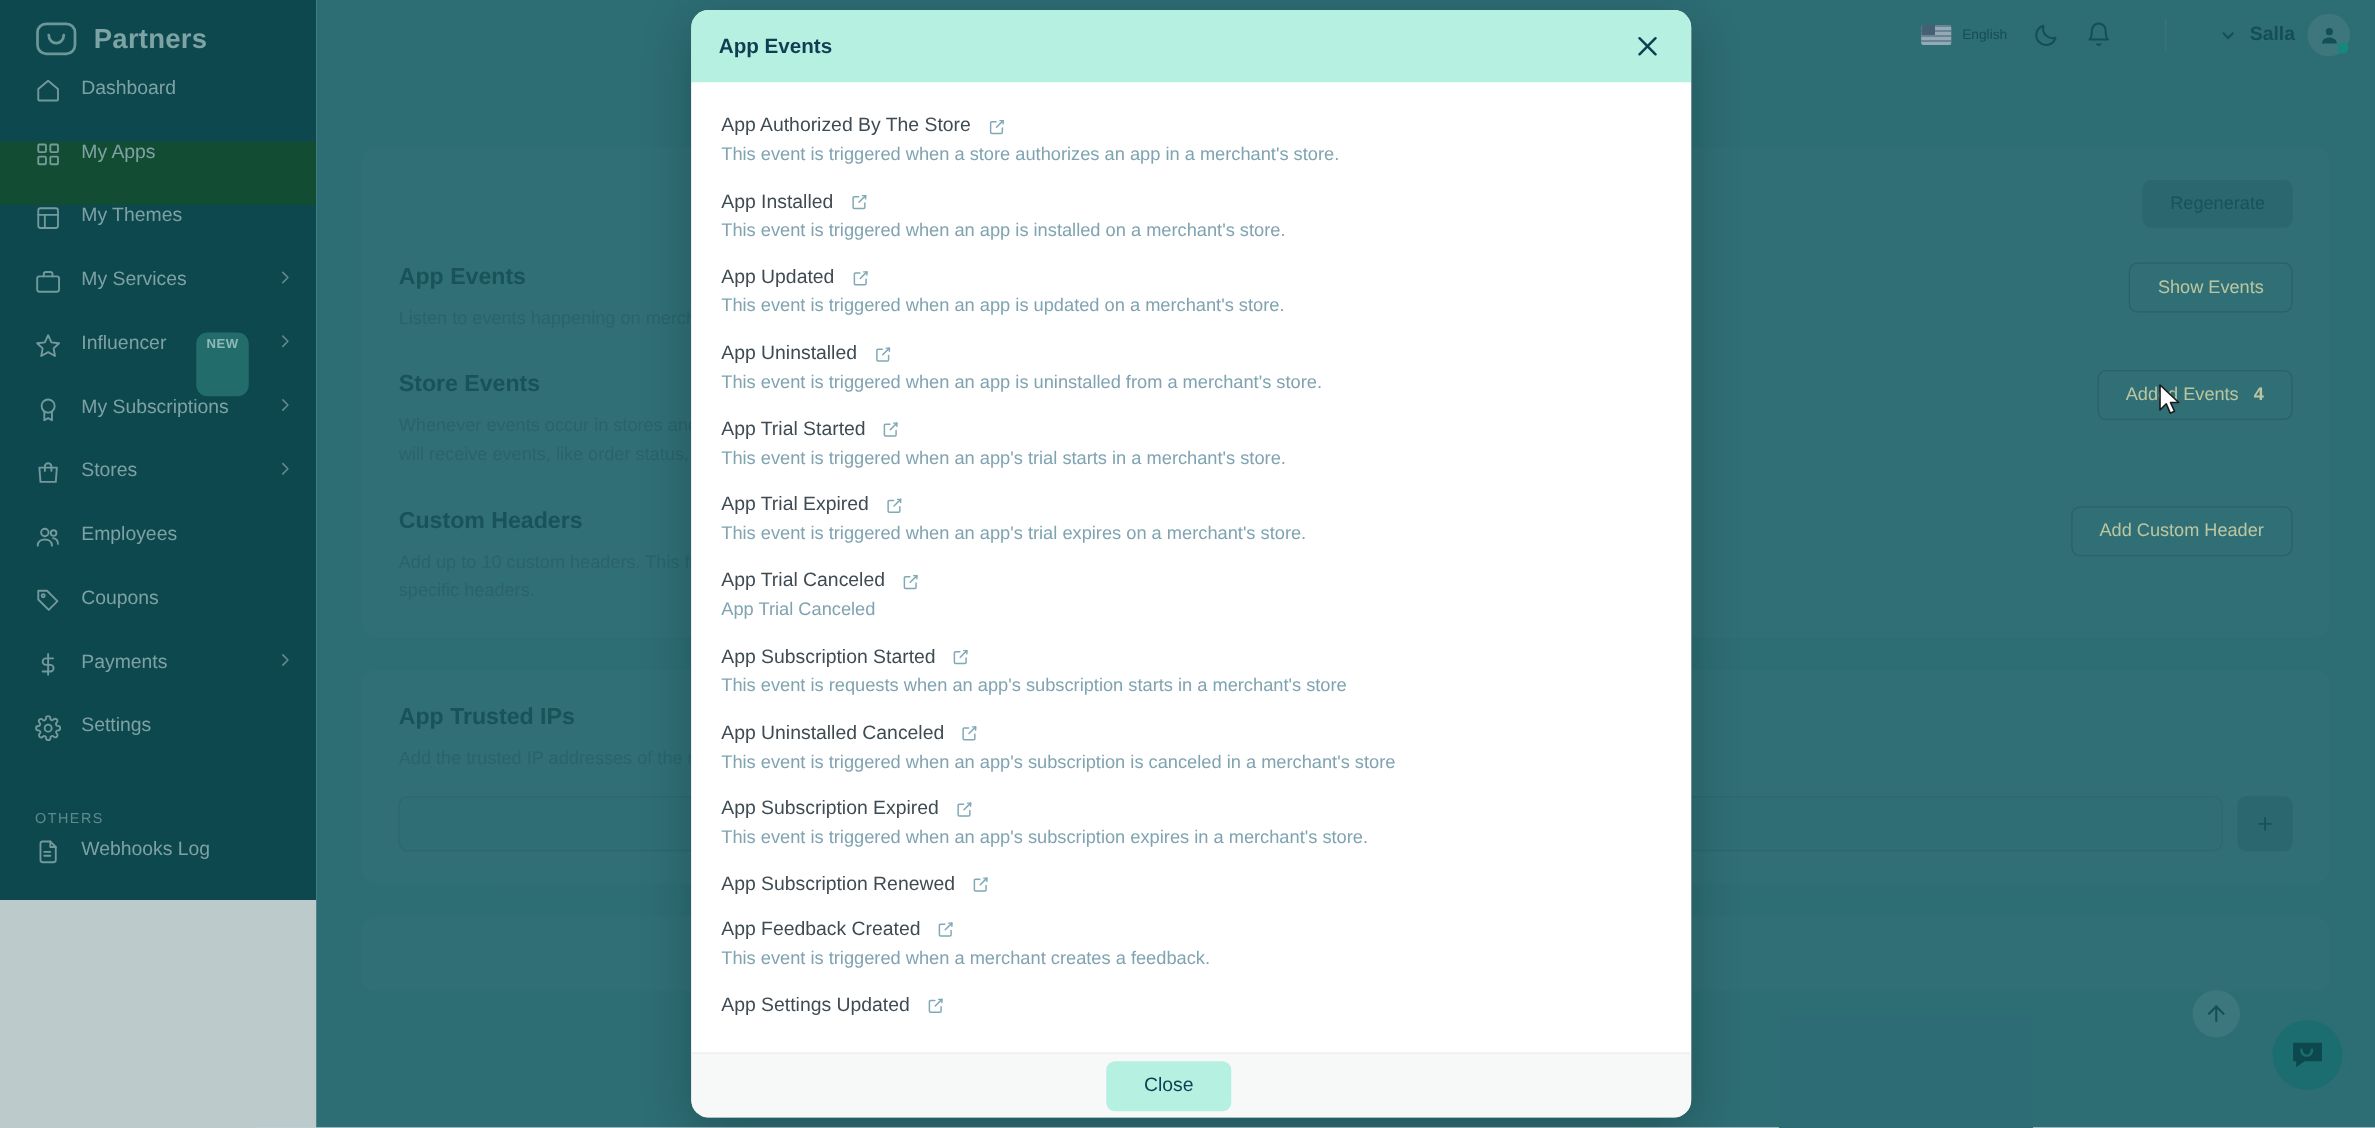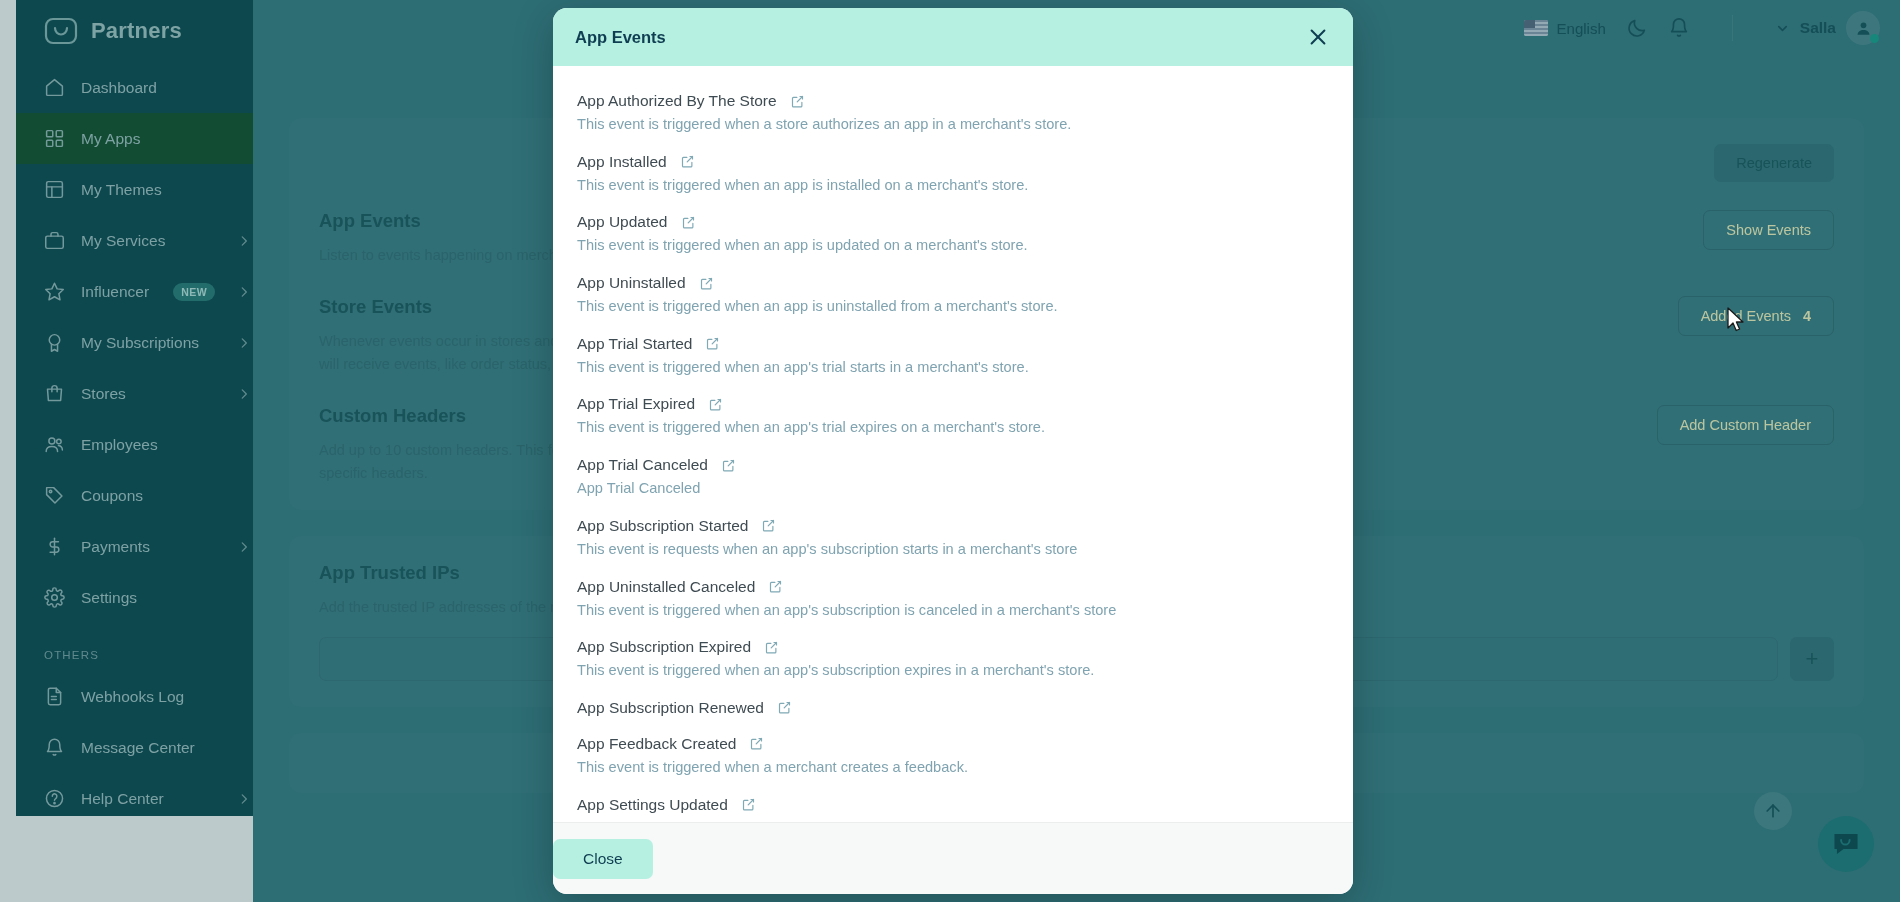--- a/index.html
+++ b/index.html
@@ -8,36 +8,36 @@
     overflow: hidden;
     font-family: "Liberation Sans", sans-serif;
     background: #ffffff;
   }
 
   
   #root { position: relative; width: 1900px; height: 902px; }
 
   
   .sidebar {
-    position: absolute; left: 16px; top: 0;
-    width: 253px; height: 816px;
+    position: absolute; left: 0; top: 0;
+    width: 253px; height: 720px;
     background: #0c4b52;
     color: #cfe3e3;
     overflow: hidden;
   }
   .sb-brand {
     display: flex; align-items: center; gap: 13px;
     padding: 16px 0 16px 28px; height: 62px;
   }
   .sb-brand .logo { width: 34px; height: 28px; flex: none; }
   .sb-brand .brand-text {
     font-size: 22px; font-weight: bold; color: #a9c9c9; letter-spacing: .2px;
   }
   .sb-item {
-    display: flex; align-items: center; height: 51px;
+    display: flex; height: 51px;
     padding: 0 18px 0 28px; gap: 16px;
     color: #a9c6c9; font-size: 15.5px; position: relative;
   }
   .sb-item .ic { width: 21px; height: 21px; flex: none; opacity: .92; }
   .sb-item .lbl { flex: 1; white-space: nowrap; }
   .sb-item.active { background: #14532d; }
   .sb-chev { width: 14px; height: 14px; opacity: .75; flex: none; }
   .sb-badge {
     background: #2b7d7c; color: #bfe6e2; font-size: 10.5px; font-weight: bold;
     border-radius: 9px; padding: 3px 8px; letter-spacing: .4px; margin-right: 6px;
@@ -48,21 +48,21 @@
   }
 
   
   .topbar {
     position: absolute; left: 253px; top: 0; right: 0; height: 56px;
     background: #3a7e87;
     display: flex; align-items: center; justify-content: flex-end;
     gap: 0; padding-right: 20px;
   }
   .tb-group { display: flex; align-items: center; gap: 20px; }
-  .tb-lang { display: flex; align-items: center; gap: 9px; color: #17545e; font-size: 15px; justify-content: center; }
+  .tb-lang { display: flex; align-items: center; gap: 9px; color: #17545e; font-size: 11px; justify-content: center; }
   .flag { width: 24px; height: 16px; border-radius: 2px; overflow: hidden; position: relative; background: #b9c6d8; }
   .flag .stripes { position: absolute; inset: 0;
     background: repeating-linear-gradient(to bottom, #8e9fb4 0 2px, #c7d2de 2px 4px); }
   .flag .canton { position: absolute; left: 0; top: 0; width: 11px; height: 8px; background: #5b6d86; }
   .tb-icon { width: 22px; height: 22px; color: #17545e; }
   .tb-divider { width: 1px; height: 26px; background: #4d8a92; margin: 0 22px; }
   .tb-user { display: flex; align-items: center; gap: 10px; }
   .tb-user .name { color: #17545e; font-size: 15.5px; font-weight: bold; }
   .avatar {
     width: 34px; height: 34px; border-radius: 50%; background: #4f8d94;
@@ -129,22 +129,22 @@
   .modal-close { width: 22px; height: 22px; color: #0f3e52; }
   .modal-body {
     flex: 1; overflow: hidden; padding: 26px 40px 10px 24px; background: #fff;
   }
   .ev { margin-bottom: 18px; }
   .ev-head { display: flex; align-items: center; gap: 13px; }
   .ev-name { font-size: 15.5px; color: #3f4b52; }
   .ev-link { width: 15px; height: 15px; color: #7fa9b5; flex: none; }
   .ev-desc { font-size: 14.6px; color: #7fa3b0; margin-top: 5px; line-height: 1.35; }
   .modal-footer {
-    flex: none; height: 72px; background: #f7f8f8; border-top: 1px solid #eceeee;
-    display: flex; align-items: center; justify-content: flex-start; padding-right: 36px;
+    flex: none; height: 52px; background: #f7f8f8; border-top: 1px solid #eceeee;
+    display: flex; align-items: center; justify-content: center; padding-right: 36px;
   }
   .close-btn {
     background: #b5f0e1; color: #0f3e52; border: none; border-radius: 7px;
     font-size: 15.5px; padding: 11px 30px; font-family: inherit;
   }
 
   
   .cursor { position: absolute; left: 1726px; top: 307px; width: 20px; height: 28px; }
 </style>
 </head>

